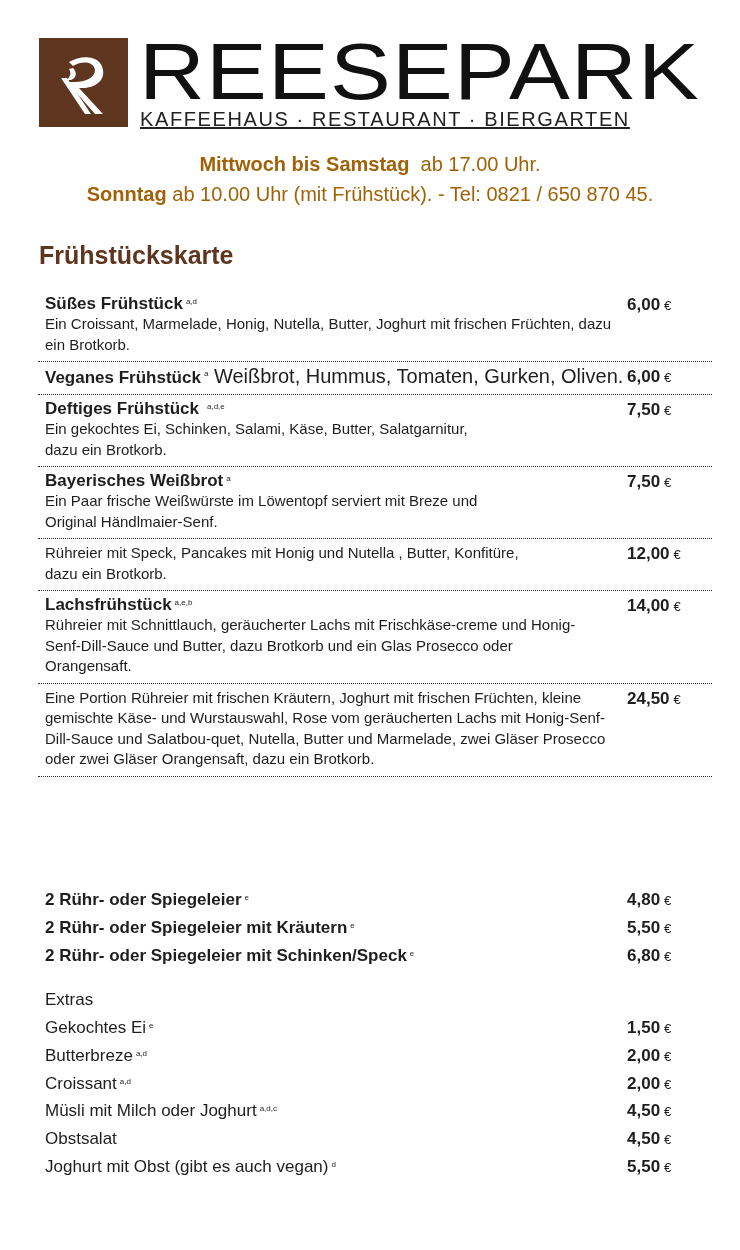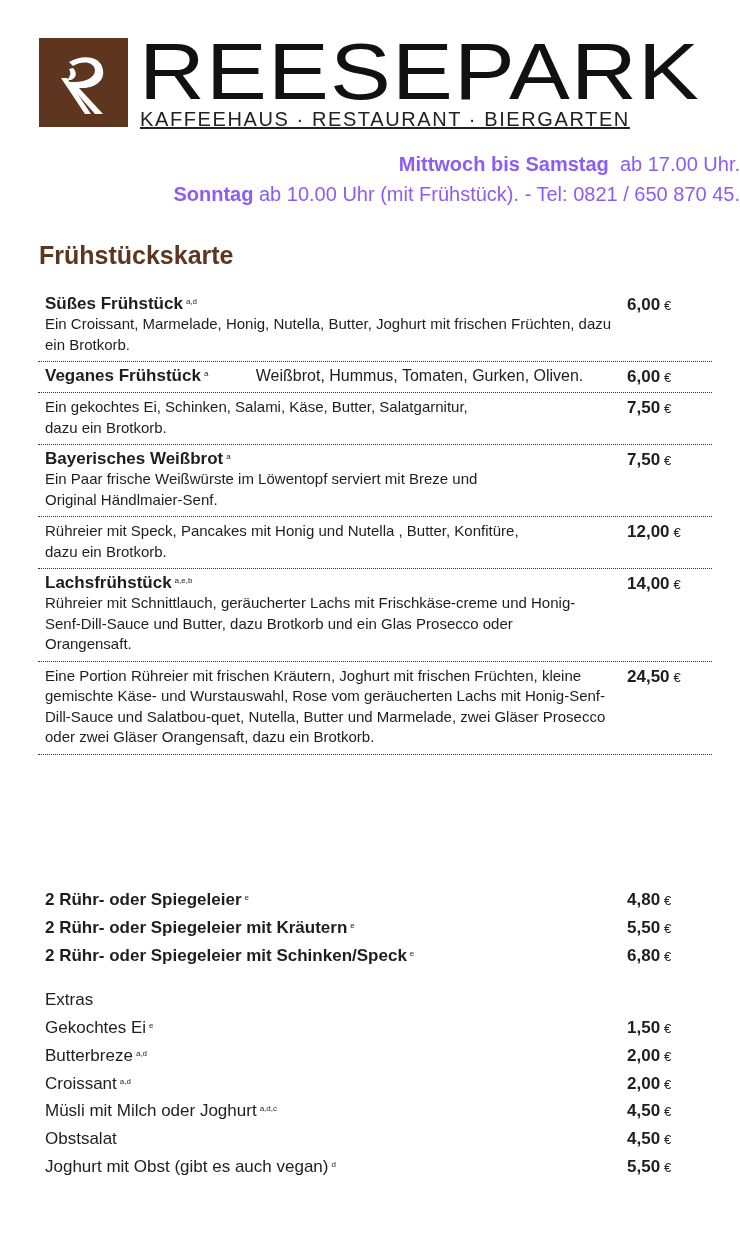--- a/index.html
+++ b/index.html
@@ -5,32 +5,32 @@
     * { box-sizing: border-box; margin: 0; padding: 0; }
     html, body { width: 740px; height: 1250px; background: #ffffff; }
     body { font-family: "Liberation Sans", sans-serif; color: #1e1e1e; position: relative; overflow: hidden; }
 
     .header { position: absolute; left: 39px; top: 38px; width: 665px; height: 90px; }
     .logo-box { position: absolute; left: 0; top: 0; width: 89px; height: 89px; background: #5e3620; }
     .logo-box svg { width: 89px; height: 89px; display: block; }
     .brand-name { position: absolute; left: 100px; top: -6px; font-size: 80px; line-height: 80px; font-weight: 400; letter-spacing: 1px; color: #111; font-family: "Liberation Sans", sans-serif; transform: scaleX(1.14); transform-origin: left top; }
     .brand-sub { position: absolute; left: 101px; top: 70px; font-size: 20px; line-height: 22px; letter-spacing: 1.6px; color: #222; white-space: nowrap; text-decoration: underline; }
 
-    .hours { position: absolute; left: 0; width: 740px; text-align: right; font-size: 20px; line-height: 32px; color: #8b5cf6; }
+    .hours { position: absolute; left: 0; width: 740px; text-align: center; font-size: 20px; line-height: 32px; color: #a16207; }
     .hours b { font-weight: 700; }
     .hours-1 { top: 148px; }
     .hours-2 { top: 178px; }
 
     .section-title { position: absolute; left: 39px; top: 238px; font-size: 25px; font-weight: 700; color: #5e3620; line-height: 34px; }
 
     .menu { position: absolute; left: 38px; top: 290px; width: 674px; }
     .item { position: relative; padding: 4px 7px 6px 7px; border-bottom: 1px dotted #333; }
     .item .name { font-weight: 700; font-size: 17px; line-height: 20px; }
     .item .desc { font-size: 15px; line-height: 20.5px; width: 570px; }
-    .item .inline-desc { font-weight: 400; font-size: 16px; margin-left: 43px; }
+    .item .inline-desc { font-weight: 400; font-size: 20px; }
     sup { font-size: 8px; font-weight: 400; vertical-align: top; position: relative; top: -2px; margin-left: 3px; }
     .price { position: absolute; left: 589px; top: 5px; font-weight: 700; font-size: 17px; line-height: 20px; white-space: nowrap; }
     .price .eur { font-weight: 400; font-size: 13px; margin-left: 4px; }
 
     .egg-list { position: absolute; left: 45px; top: 888px; width: 660px; }
     .egg-row { position: relative; height: 28px; font-weight: 700; font-size: 17px; line-height: 24px; }
     .egg-row .price { left: 582px; top: 2px; }
 
     .extras { position: absolute; left: 45px; top: 988px; width: 660px; }
     .extras-title { font-weight: 400; font-size: 17px; line-height: 24px; height: 28px; }
@@ -61,20 +61,21 @@
   <div class="item">
     <div class="name"><span>Süßes Frühstück</span><sup>a,d</sup></div>
     <div class="desc">Ein Croissant, Marmelade, Honig, Nutella, Butter, Joghurt mit frischen Früchten, dazu ein Brotkorb.</div>
     <div class="price"><span>6,00</span><span class="eur">€</span></div>
   </div>
   <div class="item">
     <div class="name"><span>Veganes Frühstück</span><sup>a</sup><span class="inline-desc"> Weißbrot, Hummus, Tomaten, Gurken, Oliven.</span></div>
     <div class="price"><span>6,00</span><span class="eur">€</span></div>
   </div>
   <div class="item">
+    <div class="name"><span>Deftiges Frühstück</span><sup style="margin-left:8px">a,d,e</sup></div>
     <div class="desc" style="width:440px">Ein gekochtes Ei, Schinken, Salami, Käse, Butter, Salatgarnitur, dazu ein Brotkorb.</div>
     <div class="price"><span>7,50</span><span class="eur">€</span></div>
   </div>
   <div class="item">
     <div class="name"><span>Bayerisches Weißbrot</span><sup>a</sup></div>
     <div class="desc" style="width:460px">Ein Paar frische Weißwürste im Löwentopf serviert mit Breze und Original Händlmaier-Senf.</div>
     <div class="price"><span>7,50</span><span class="eur">€</span></div>
   </div>
   <div class="item">
     <div class="desc" style="width:480px">Rühreier mit Speck, Pancakes mit Honig und Nutella , Butter, Konfitüre, dazu ein Brotkorb.</div>

